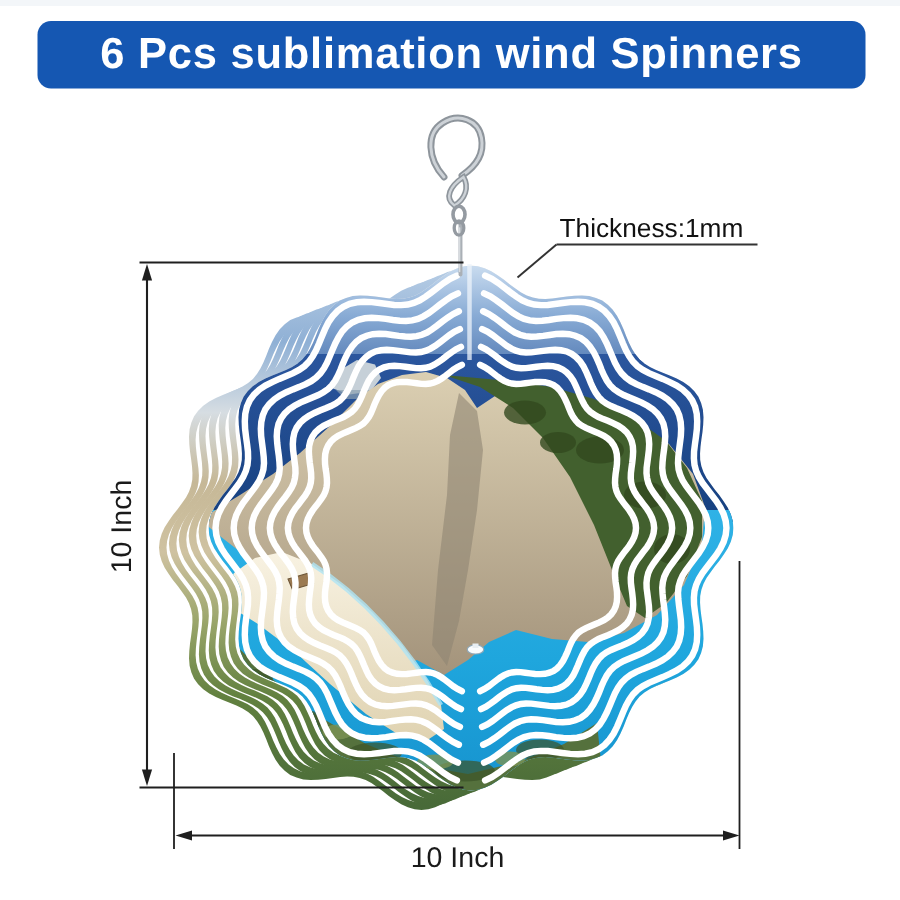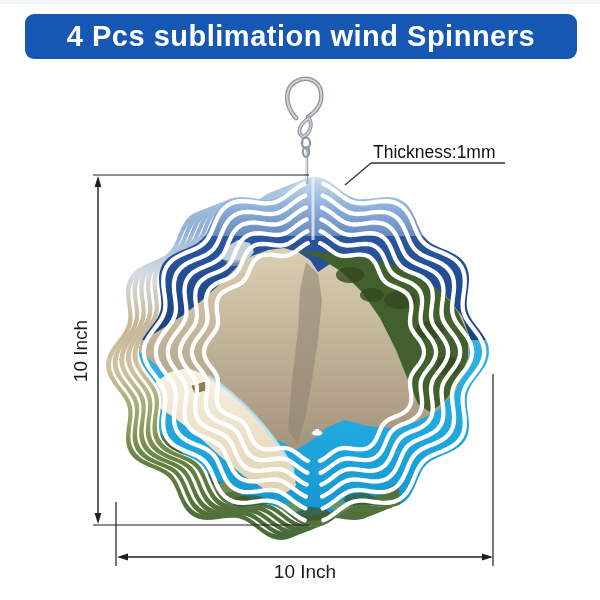--- a/index.html
+++ b/index.html
@@ -11,21 +11,21 @@
   #banner span{font-size:29px;font-weight:700;letter-spacing:.5px;white-space:nowrap;}
   svg text{font-family:"Liberation Sans",sans-serif;}
 </style>
 </head>
 <body>
 
 <div id="page">
   <div id="top-strip"></div>
 
   <div id="banner" style="background: rgb(21, 87, 178); color: rgb(255, 255, 255);">
-    <span>4 Pcs sublimation wind Spinners</span>
+    <span>6 Pcs sublimation wind Spinners</span>
   </div>
 
   <svg width="600" height="600" viewBox="0 0 600 600">
     <defs>
       <linearGradient id="gSky" gradientUnits="userSpaceOnUse" x1="0" y1="172" x2="0" y2="242">
         <stop offset="0" stop-color="#d3e3f3"></stop>
           <stop offset=".55" stop-color="#88abd5"></stop>
           <stop offset="1" stop-color="#5c82b8"></stop>
       </linearGradient>
       <linearGradient id="gSea" gradientUnits="userSpaceOnUse" x1="0" y1="236" x2="0" y2="348">

